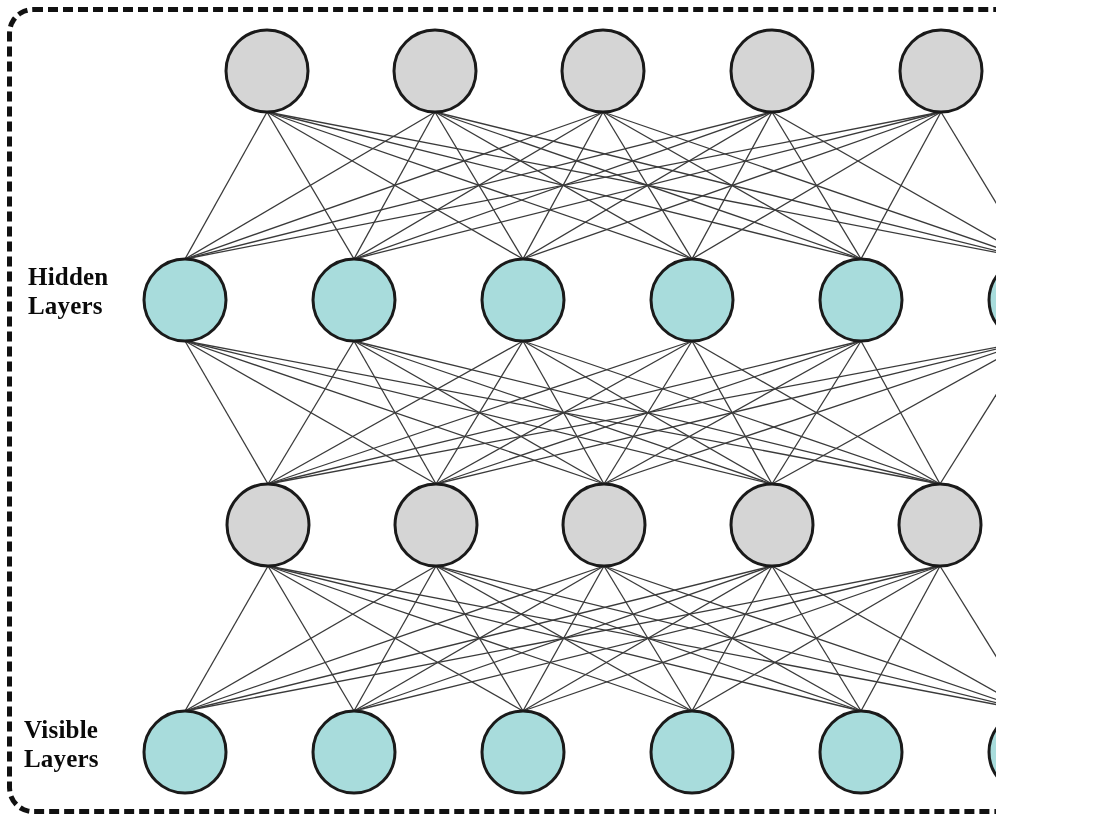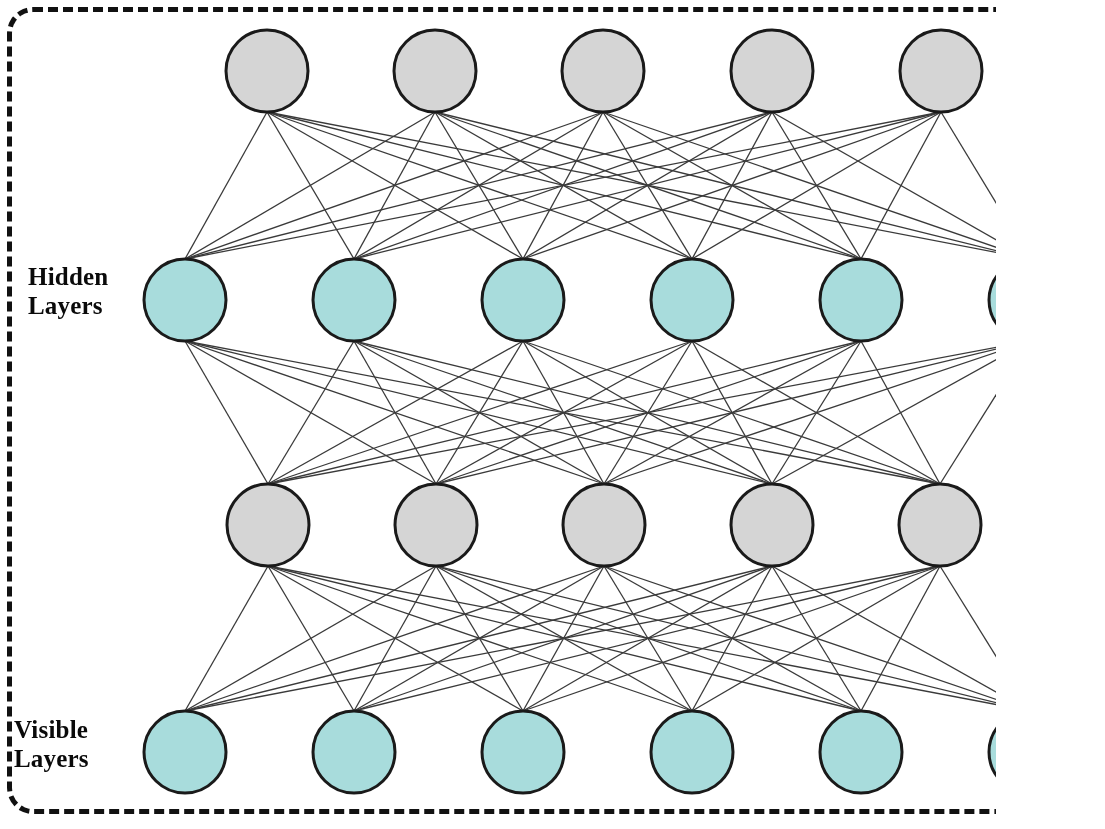--- a/index.html
+++ b/index.html
@@ -45,21 +45,21 @@
     color: #0a0a0a;
     letter-spacing: 0.2px;
     white-space: pre-line;
     text-align: left;
   }
   #label-hidden {
     left: 28px;
     top: 262px;
   }
   #label-visible {
-    left: 14px;
+    left: 24px;
     top: 715px;
   }
 </style>
 </head>
 <body>
 
 <div id="figure">
 
   <div id="border-frame"></div>
 

